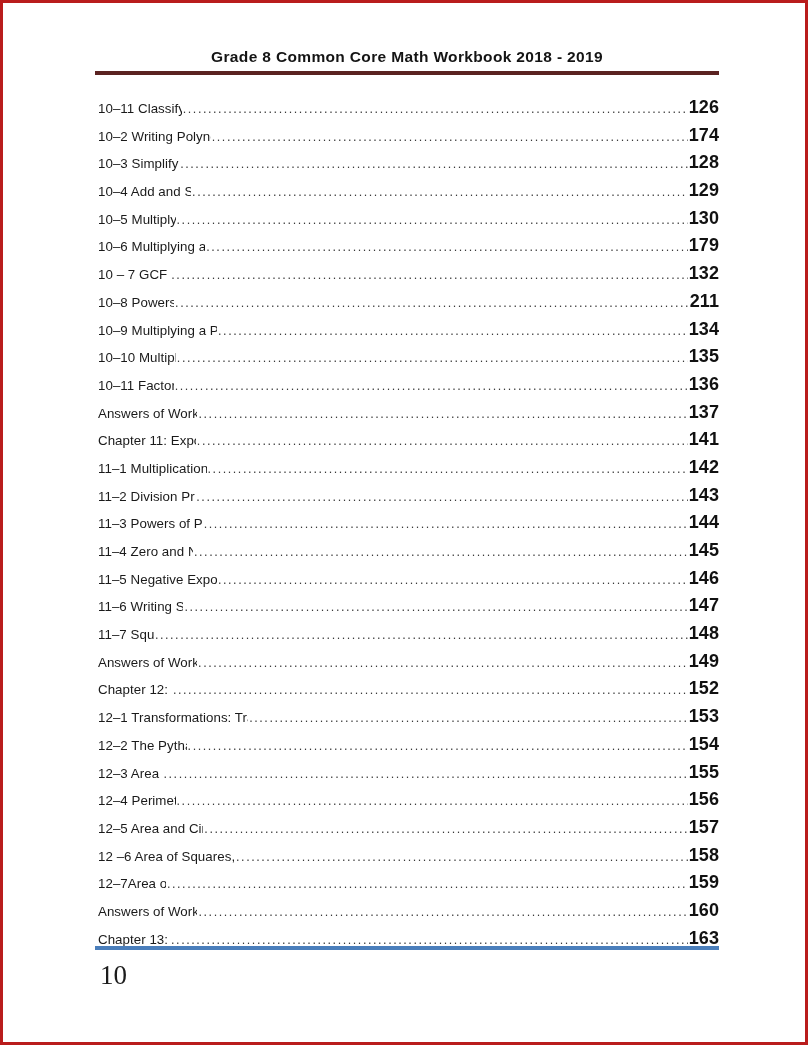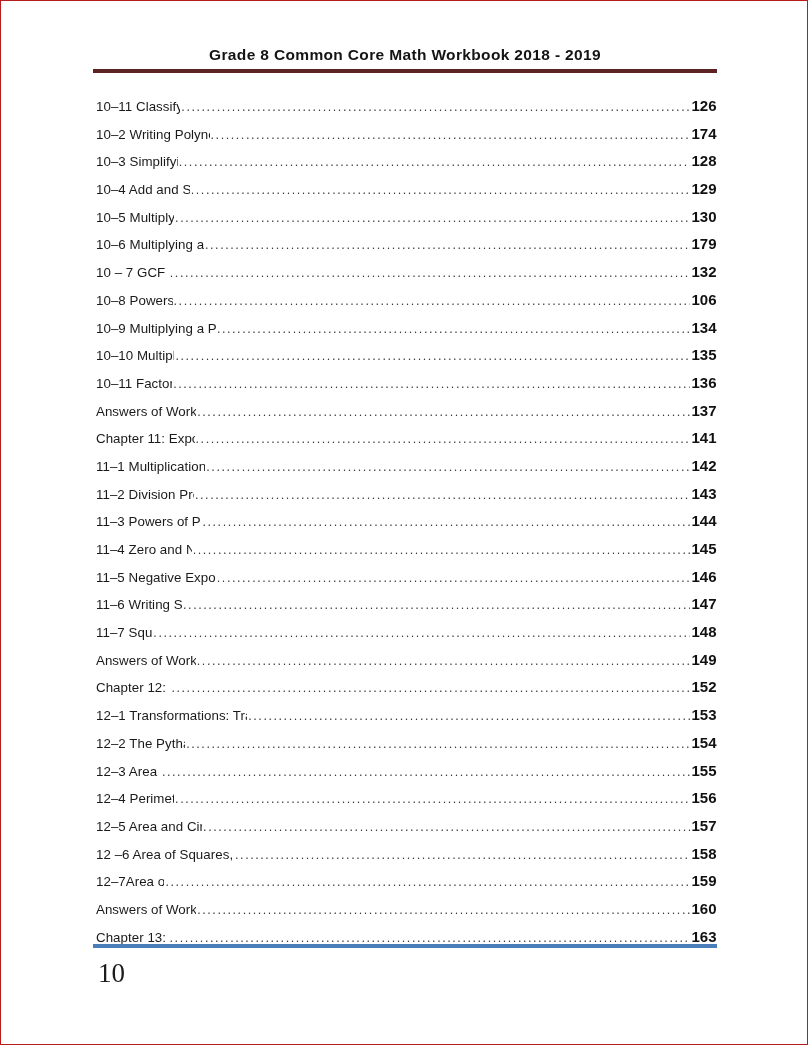--- a/index.html
+++ b/index.html
@@ -8,21 +8,21 @@
     padding: 0;
     background: #ffffff;
   }
 
   .page {
     position: relative;
     width: 808px;
     height: 1045px;
     background: #ffffff;
     box-sizing: border-box;
-    border: 1px solid #b91c1c;
+    border: 3px solid #b91c1c;
     overflow: hidden;
     font-family: "Liberation Sans", "DejaVu Sans", sans-serif;
   }
 
   
   .header {
     position: absolute;
     left: 92px;
     top: 44px;
     width: 624px;
@@ -86,23 +86,23 @@
 
   .toc-leader::after {
     content: "........................................................................"
              "........................................................................"
              "........................................................................";
   }
 
   .toc-page {
     flex: 0 0 auto;
     font-weight: bold;
-    font-size: 15px;
+    font-size: 18px;
     color: #111111;
-    text-align: center;
+    text-align: left;
     min-width: 26px;
     padding-left: 1px;
   }
 
   
   .footer-rule {
     position: absolute;
     left: 92px;
     top: 943px;
     width: 624px;
@@ -180,21 +180,21 @@
         <span class="toc-page">179</span>
       </div>
       <div class="toc-entry">
         <span class="toc-title">10 – 7 GCF of Monomials</span>
         <span class="toc-leader"></span>
         <span class="toc-page">132</span>
       </div>
       <div class="toc-entry">
         <span class="toc-title">10–8 Powers of monomials</span>
         <span class="toc-leader"></span>
-        <span class="toc-page">106</span>
+        <span class="toc-page">211</span>
       </div>
       <div class="toc-entry">
         <span class="toc-title">10–9 Multiplying a Polynomial and a Monomial</span>
         <span class="toc-leader"></span>
         <span class="toc-page">134</span>
       </div>
       <div class="toc-entry">
         <span class="toc-title">10–10 Multiplying Binomials</span>
         <span class="toc-leader"></span>
         <span class="toc-page">135</span>

